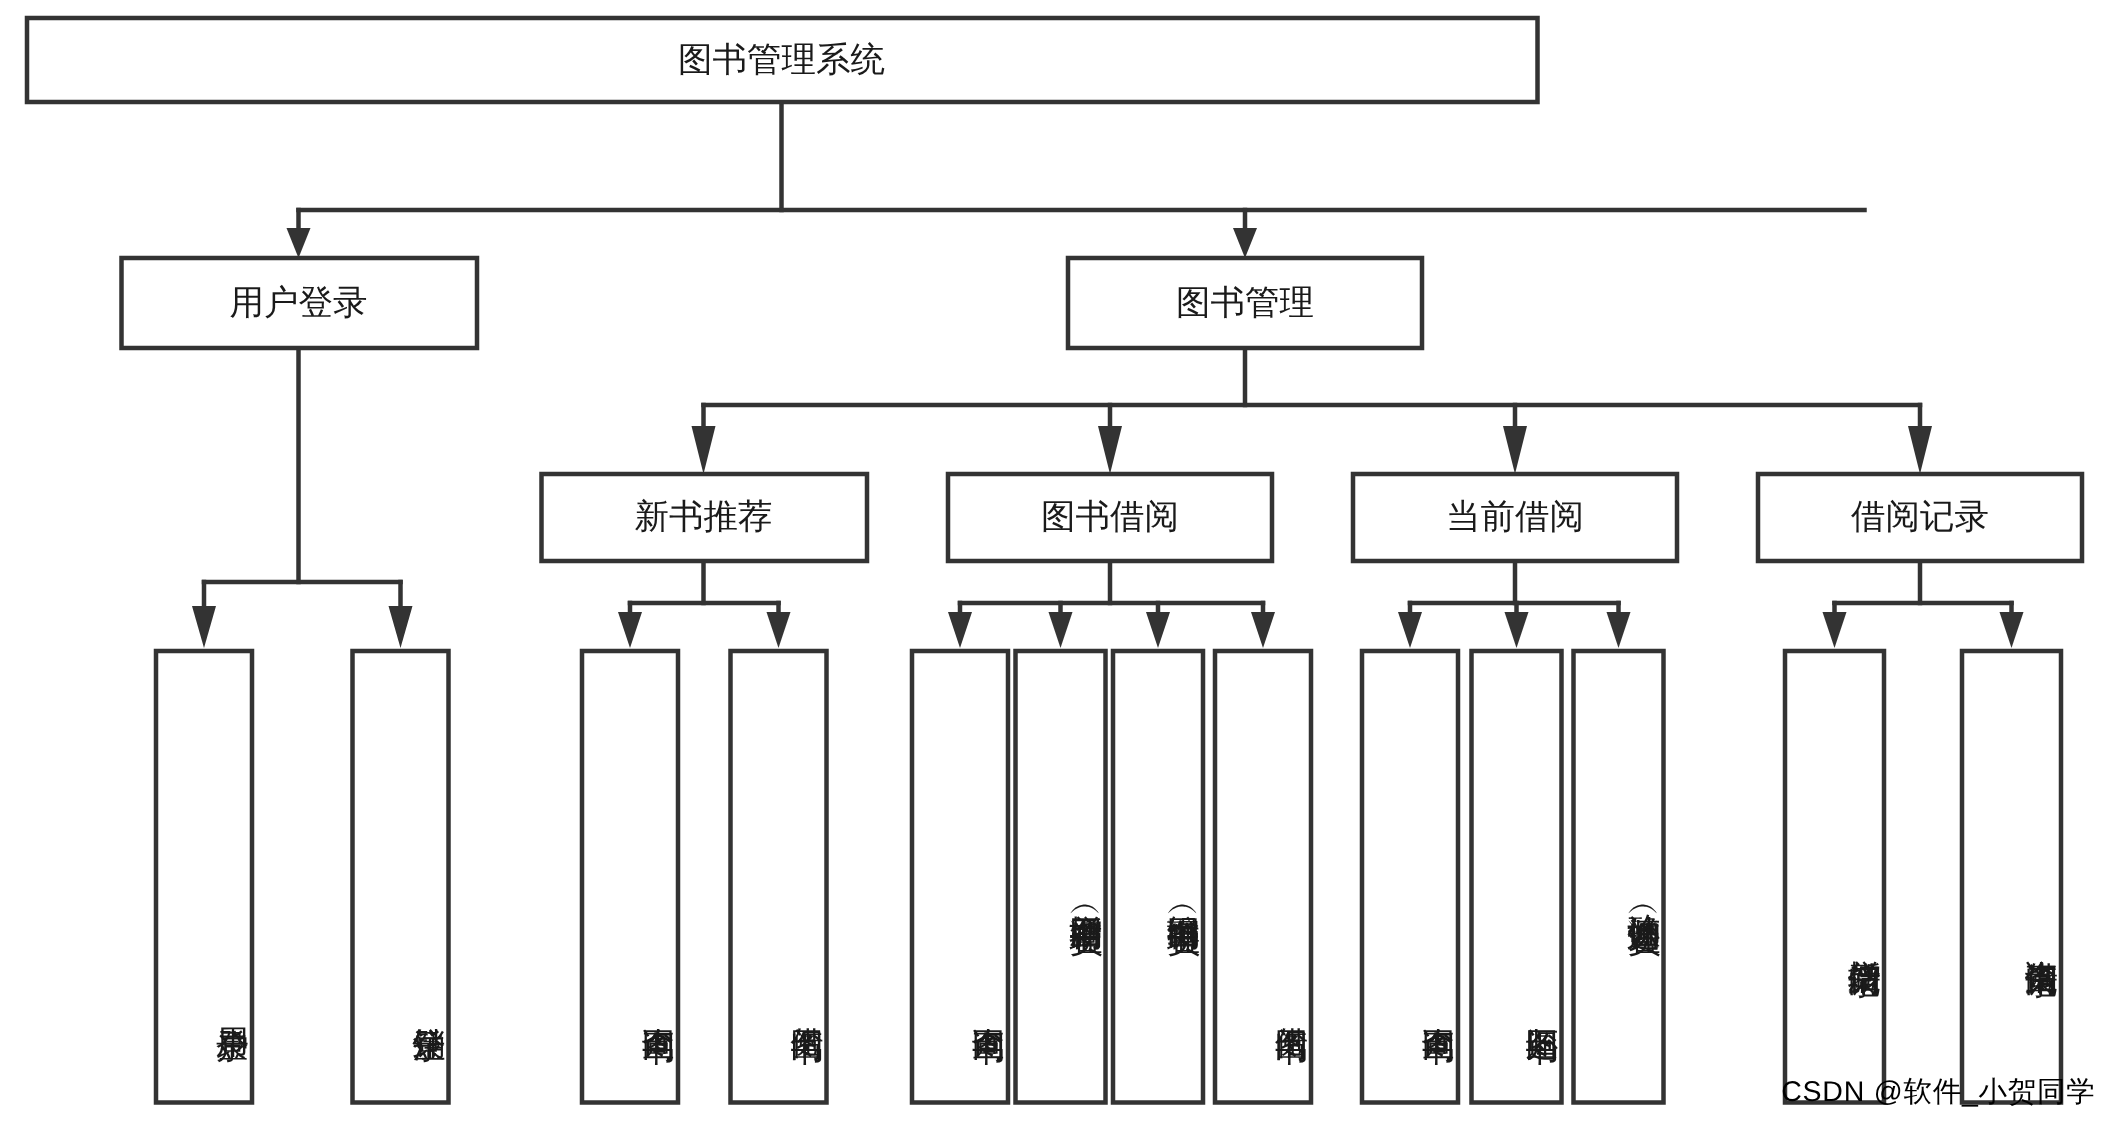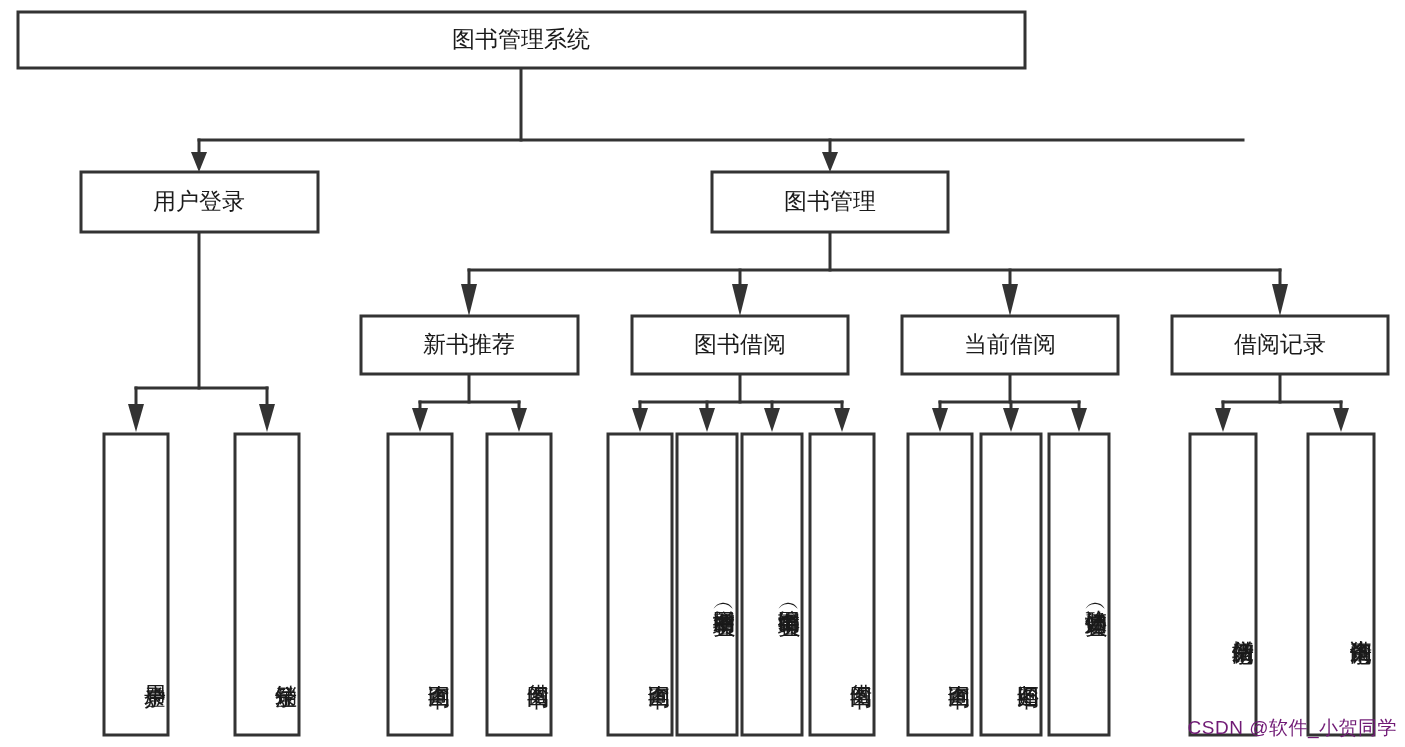--- a/index.html
+++ b/index.html
@@ -62,21 +62,21 @@
     align-items: flex-start;
     justify-content: center;
     pointer-events: none;
   }
   .watermark {
     position: absolute;
     right: 8px;
     bottom: 6px;
     font-family: "Liberation Sans", "DejaVu Sans", sans-serif;
     font-size: 19px;
-    color: #701a75;
+    color: #000000;
     letter-spacing: 0.5px;
     white-space: nowrap;
   }
 </style>
 </head>
 <body>
 
 <div id="diagram-root">
 
   <svg id="tree-svg" viewBox="0 0 1405 747">

